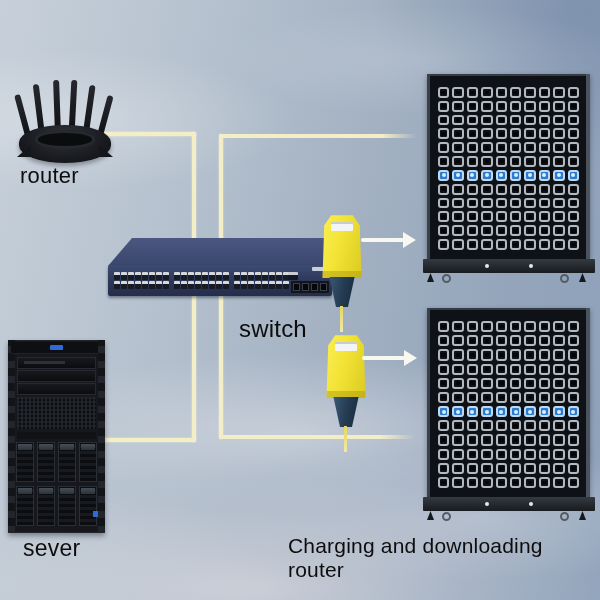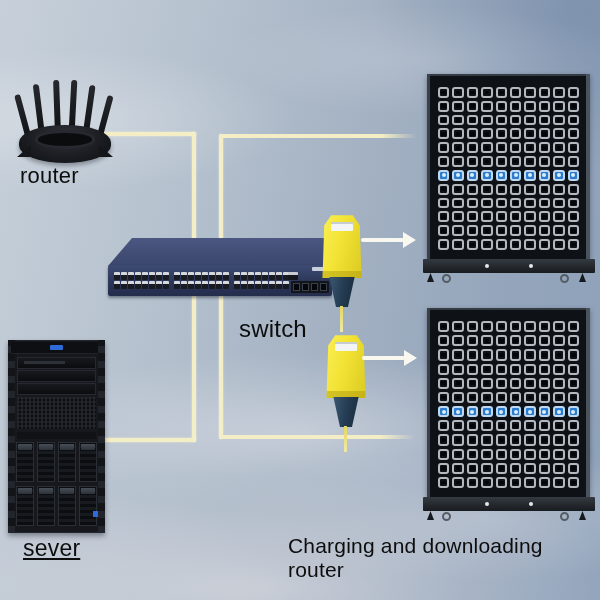--- a/index.html
+++ b/index.html
@@ -36,21 +36,21 @@
   .arrow .shaft{position:absolute;left:0;top:6px;width:43px;height:4px;background:var(--arrow,#f8f8f0);border-radius:2px;}
   .arrow .head{position:absolute;left:42px;top:0;width:0;height:0;
     border-left:13px solid var(--arrow,#f8f8f0);border-top:8px solid transparent;border-bottom:8px solid transparent;}
   .arrow1{left:361px;top:232px;}
   .arrow2{left:362px;top:350px;}
 
   
   .label{position:absolute;color:#0d0d0d;letter-spacing:.2px;}
   .router-label{left:20px;top:163px;font-size:22px;}
   .switch-label{left:239px;top:290px;font-size:24px;margin-top:25px;}
-  .server-label{left:23px;top:535px;font-size:23px;text-decoration:underline;}
+  .server-label{left:23px;top:535px;font-size:23px;}
   .caption{left:288px;top:534px;font-size:21px;}
 
   
   .router{position:absolute;left:14px;top:78px;width:100px;height:92px;}
   .ant{position:absolute;width:6px;background:linear-gradient(#26282d,#101114);border-radius:3px 3px 1px 1px;}
   .ant.a1{left:6px;top:16px;height:46px;transform:rotate(-15deg);}
   .ant.a2{left:22px;top:6px;height:54px;transform:rotate(-7deg);}
   .ant.a3{left:40px;top:2px;height:52px;transform:rotate(-2deg);}
   .ant.a4{left:56px;top:2px;height:52px;transform:rotate(3deg);}
   .ant.a5{left:72px;top:7px;height:52px;transform:rotate(8deg);}

